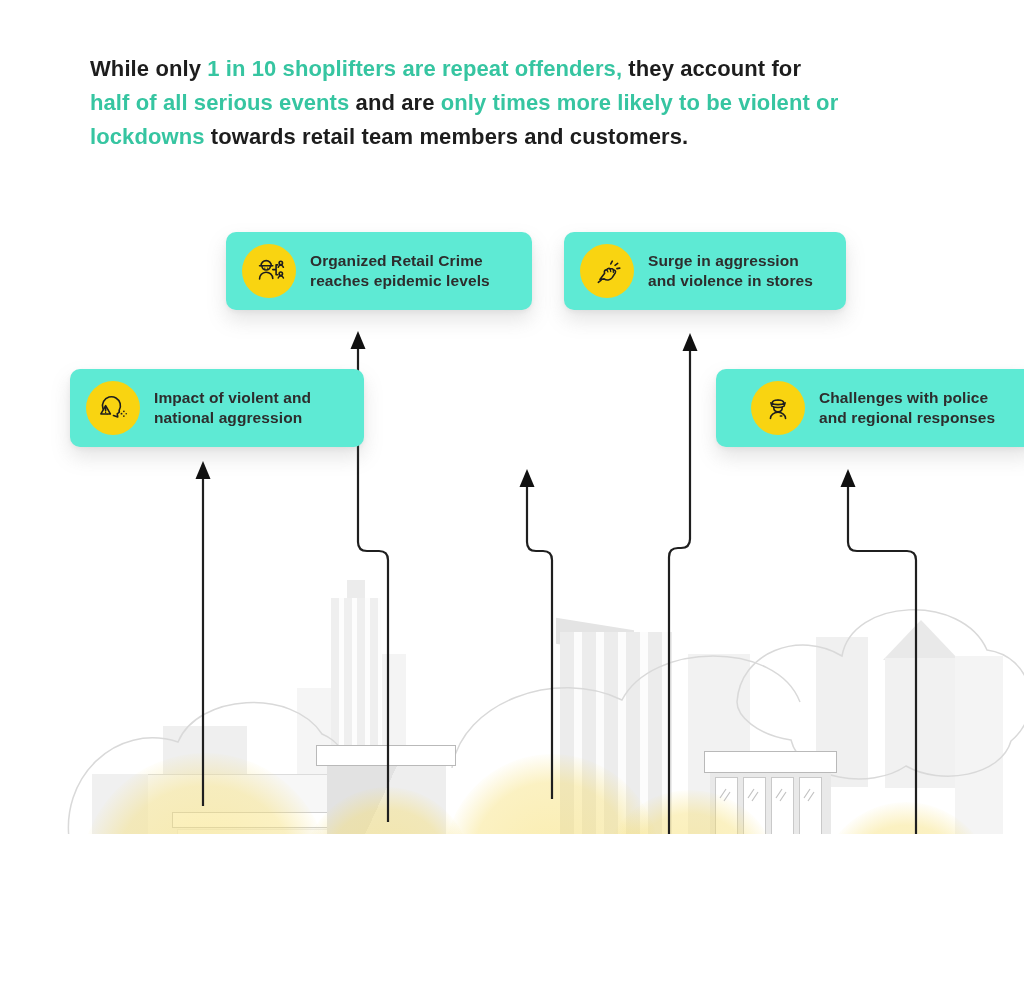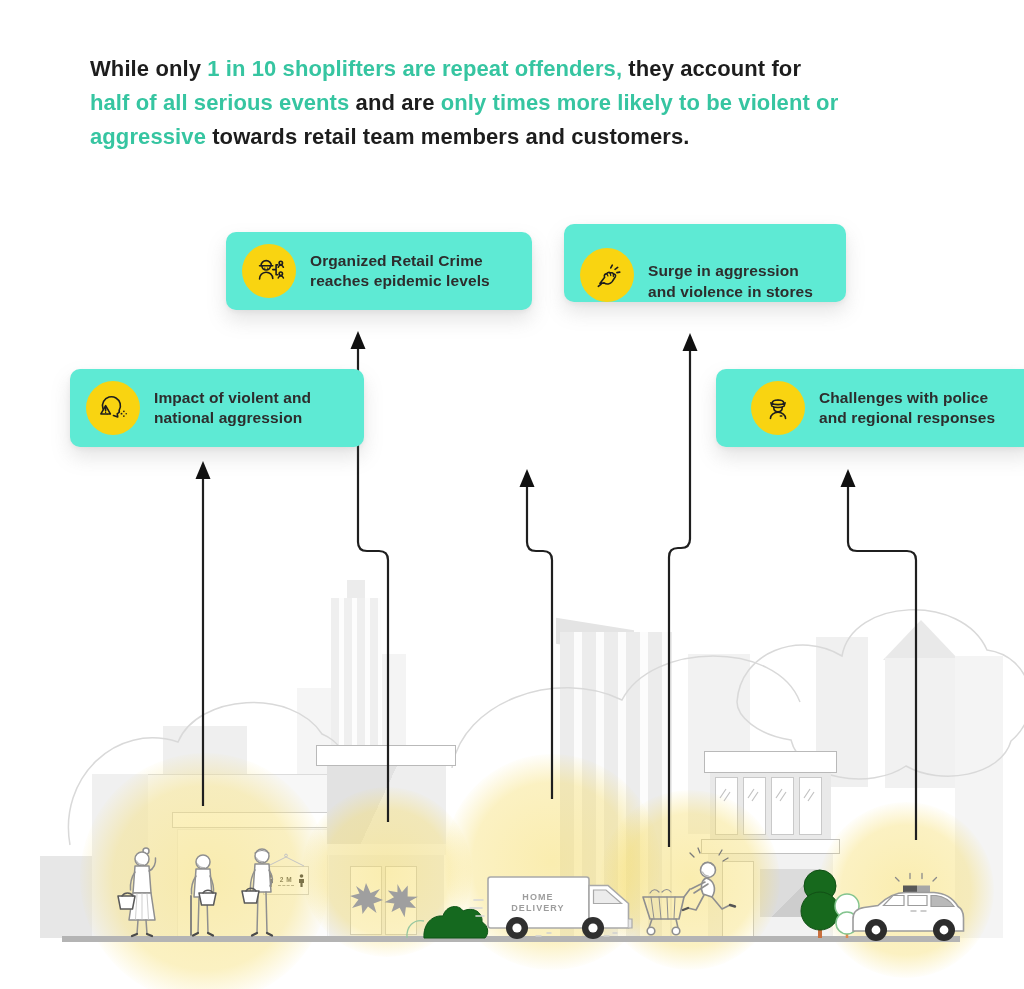--- a/index.html
+++ b/index.html
@@ -1,30 +1,30 @@
 <!DOCTYPE html>
 <html style="--teal: #36c5a1; --yellow: #f9d411;"><head>
 <meta charset="utf-8">
 <style>
   html,body{margin:0;padding:0;background:#fff;}
-  #canvas{position:relative;width:1024px;height:989px;background:#fff;overflow:hidden;
+  #canvas{position:relative;width:1024px;height:834px;background:#fff;overflow:hidden;
           font-family:"Liberation Sans",sans-serif;}
   
   #headline{position:absolute;left:90px;top:52px;width:870px;
             font-size:22px;line-height:34px;font-weight:700;color:#1d1d1d;letter-spacing:.1px;}
   #headline .hl{color:var(--teal);}
   
   .card{position:absolute;display:flex;align-items:center;gap:14px;background:#5eead4;
         border-radius:10px;padding:0 12px 0 16px;z-index:8;
         box-shadow:0 10px 20px rgba(120,120,120,.20),0 2px 5px rgba(0,0,0,.05);}
   .icon-circle{width:54px;height:54px;border-radius:50%;background:var(--yellow);
         flex:none;display:flex;align-items:center;justify-content:center;}
   .card-text{font-weight:700;font-size:15.5px;line-height:1.32;color:#2d2d2d;letter-spacing:.1px;}
   #card-orc{left:226px;top:232px;width:278px;height:78px;}
-  #card-aggression{left:564px;top:224px;width:254px;height:78px;align-items:flex-end;}
+  #card-aggression{left:564px;top:232px;width:254px;height:78px;}
   #card-lockdowns{left:70px;top:369px;width:266px;height:78px;}
   #card-marketplaces{left:404px;top:369px;width:252px;height:78px;}
   #card-police{left:716px;top:369px;width:272px;height:78px;padding-left:35px;}
   
   .bld{position:absolute;z-index:1;}
   .stru{position:absolute;z-index:3;box-sizing:border-box;}
   .glow{position:absolute;z-index:4;border-radius:50%;
         background:radial-gradient(circle,rgba(246,222,110,.55) 0%,rgba(246,222,110,.42) 52%,rgba(246,222,110,0) 72%);}
   #ground{position:absolute;left:62px;top:936px;width:898px;height:6px;background:#b4b4b4;z-index:5;}
   #clouds{position:absolute;left:0;top:0;z-index:2;pointer-events:none;}
@@ -39,21 +39,21 @@
         padding:0 3px;box-sizing:border-box;}
   #distance-sign .sign-label{font-size:6.5px;font-weight:700;color:#4a4a4a;letter-spacing:.5px;
         border-bottom:1px dashed #9a9a9a;padding:0 2px 2px 2px;}
   :root{--teal:#36c5a1;--yellow:#f9d411;}
 </style>
 </head>
 <body>
 
 <div id="canvas">
 
-  <div id="headline"><span>While only </span><span class="hl">1 in 10 shoplifters are repeat offenders,</span><span> they account for</span><br><span class="hl">half of all serious events</span><span> and are </span><span class="hl">only times more likely to be violent or</span><br><span class="hl">aggressive</span><span> towards retail team members and customers.</span></div>
+  <div id="headline"><span>While only </span><span class="hl">1 in 10 shoplifters are repeat offenders,</span><span> they account for</span><br><span class="hl">half of all serious events</span><span> and are </span><span class="hl">only times more likely to be violent or</span><br><span class="hl">lockdowns</span><span> towards retail team members and customers.</span></div>
 
   <div class="bld" style="left:40px;top:856px;width:56px;height:82px;background:#e7e7e7;"></div>
   <div class="bld" style="left:92px;top:774px;width:58px;height:164px;background:#f0f0f0;"></div>
   <div class="bld" style="left:163px;top:726px;width:84px;height:212px;background:#efefef;"></div>
   <div class="bld" style="left:347px;top:580px;width:18px;height:20px;background:#ececec;"></div>
   <div class="bld" style="left:331px;top:598px;width:50px;height:340px;background:#efefef;background-image:repeating-linear-gradient(90deg,transparent 0 8px,rgba(255,255,255,.9) 8px 13px);"></div>
   <div class="bld" style="left:297px;top:688px;width:34px;height:250px;background:#f5f5f5;"></div>
   <div class="bld" style="left:382px;top:654px;width:24px;height:284px;background:#f4f4f4;"></div>
   <div class="bld" style="left:556px;top:624px;width:78px;height:26px;background:#e4e4e4;transform:skewY(9deg);"></div>
   <div class="bld" style="left:560px;top:632px;width:112px;height:306px;background:#ececec;background-image:repeating-linear-gradient(90deg,transparent 0 14px,rgba(255,255,255,.85) 14px 22px);"></div>

